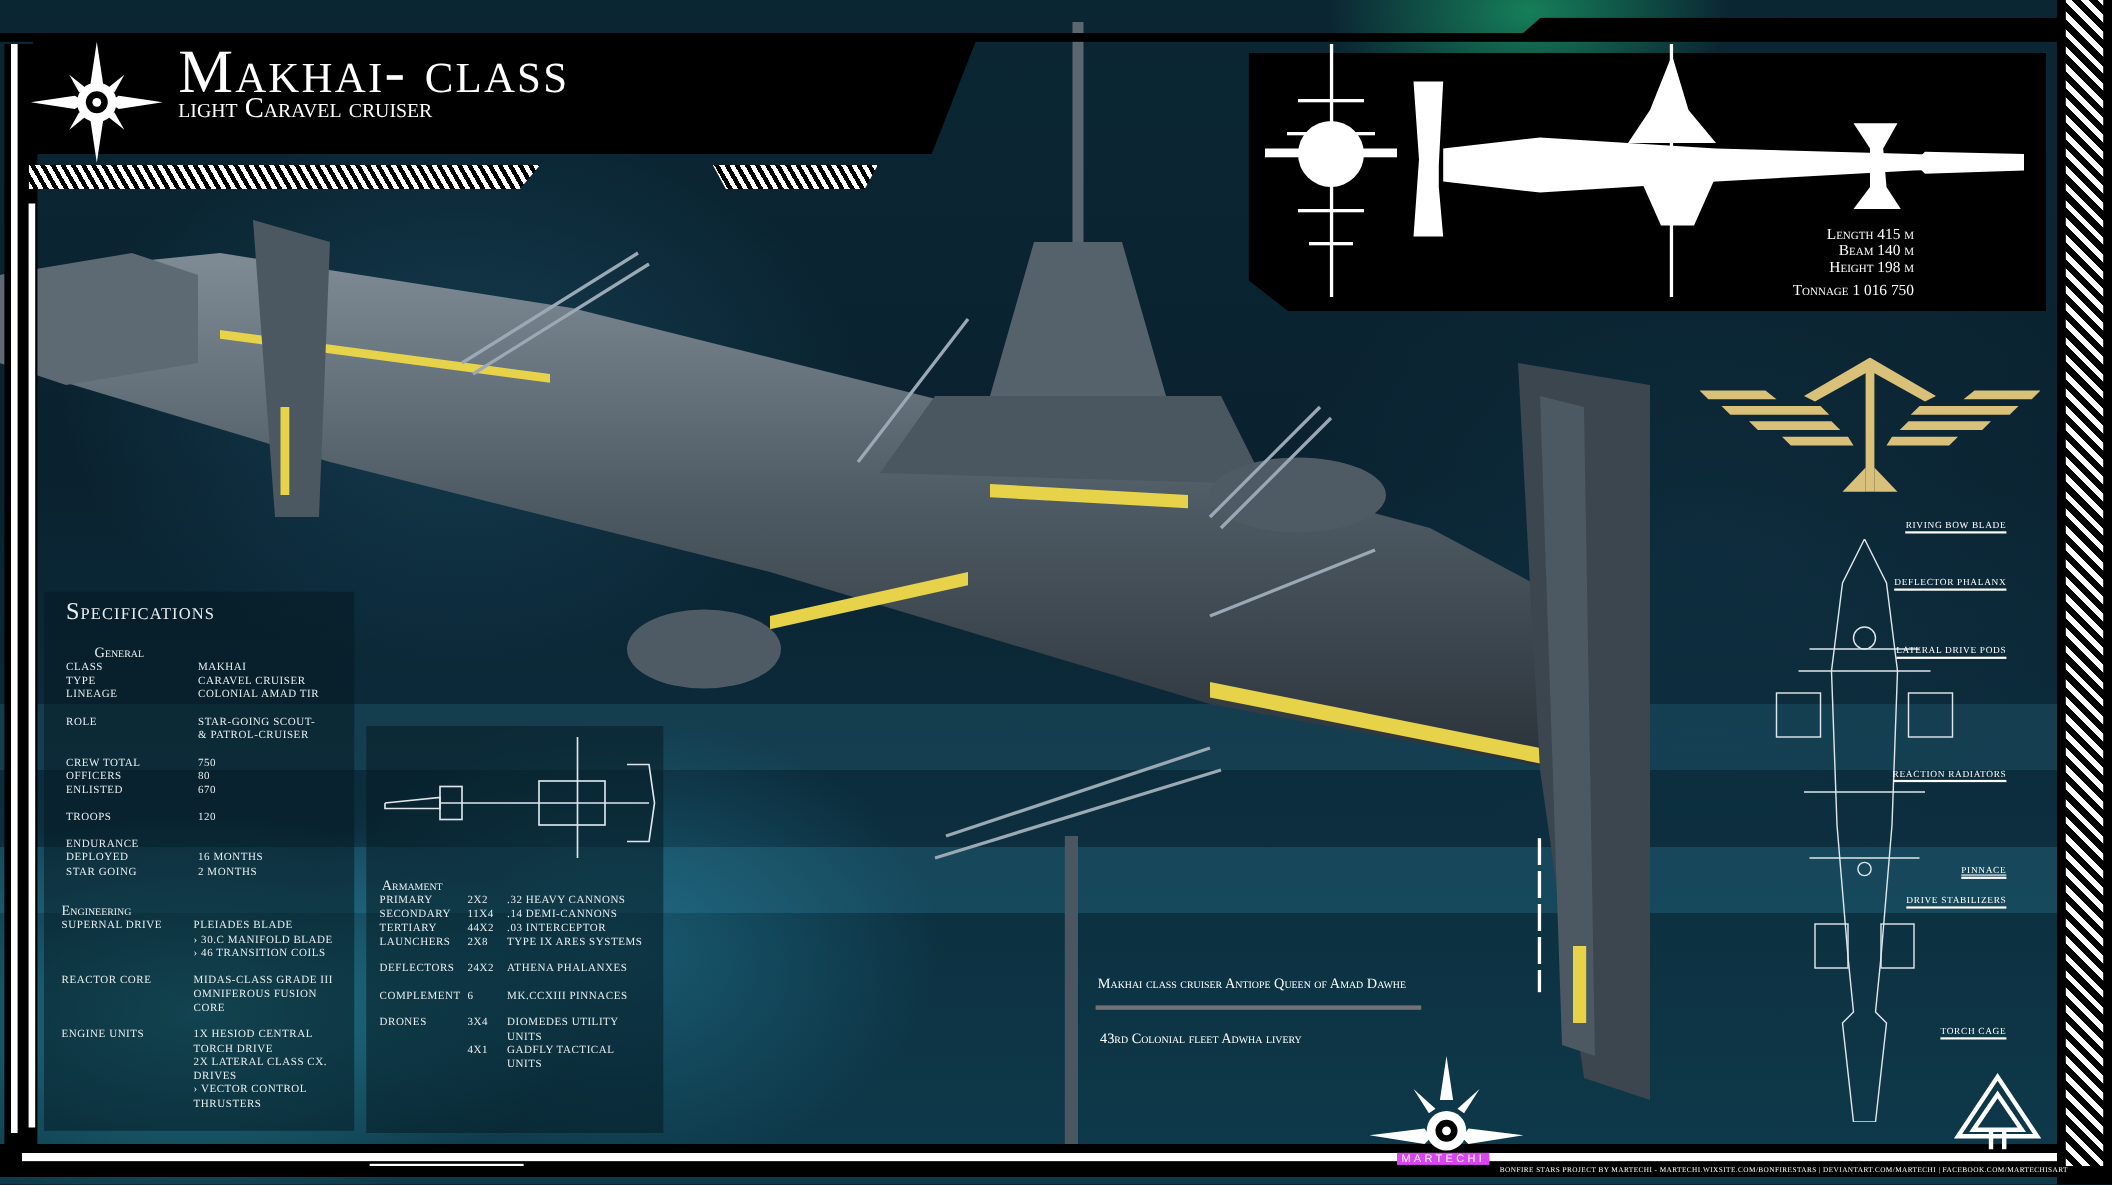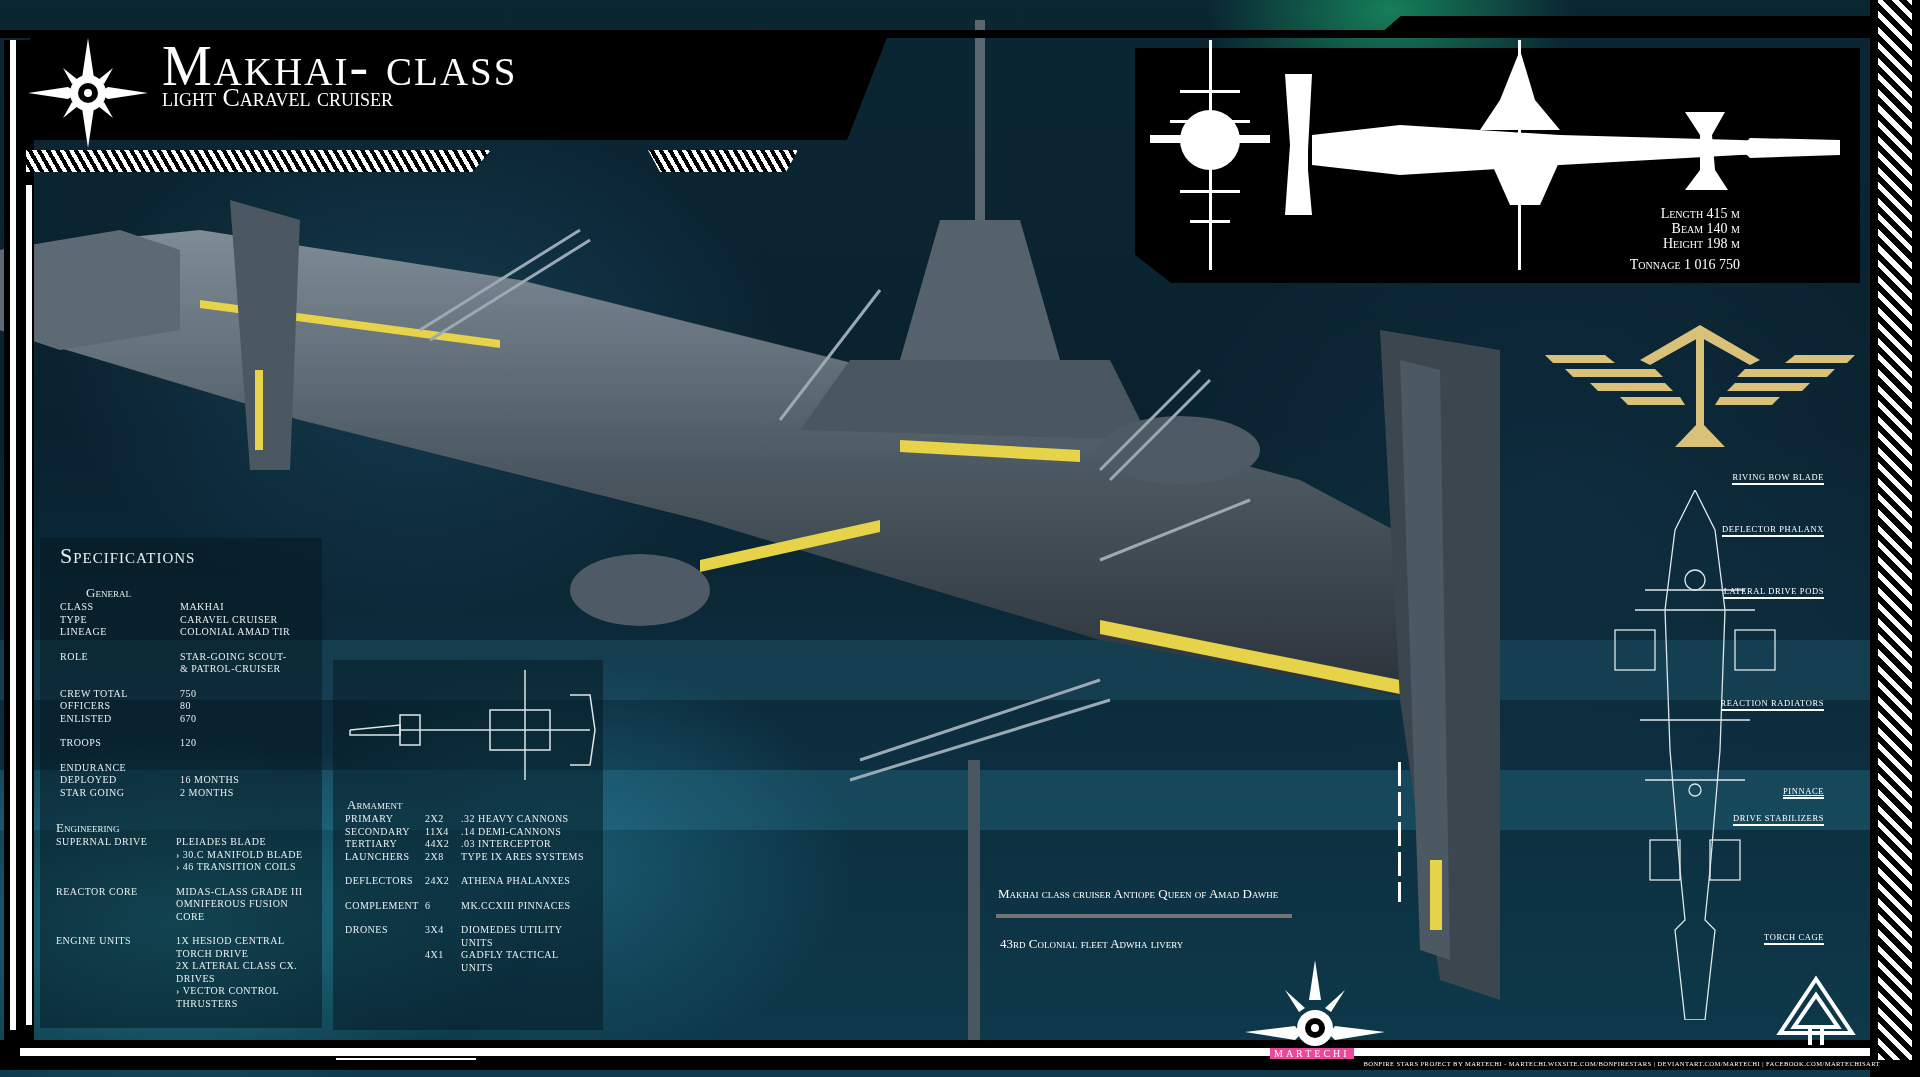--- a/index.html
+++ b/index.html
@@ -33,21 +33,21 @@
   .row .v{flex:1}
   .gap{height:12px}
   .arm .row .k{width:80px}
   .arm .row .n{width:36px;flex:none}
   .dims{position:absolute;right:180px;top:206px;text-align:right;font-size:14px;line-height:15px;font-variant:small-caps;font-family:"Liberation Serif",serif;color:#fff}
   .callout{position:absolute;right:96px;font-size:8.5px;letter-spacing:.6px;text-transform:uppercase;color:#fff;border-bottom:2px solid #fff;padding-bottom:1px;text-align:right;font-family:"Liberation Serif",serif}
   .caption{position:absolute;left:996px;top:886px;font-size:13px;font-variant:small-caps;font-family:"Liberation Serif",serif;color:#fff}
   .caption .l1{border-bottom:4px solid #737373;padding:0 14px 12px 2px}
   .caption .l2{padding-left:4px;margin-top:18px}
   .credits{position:absolute;right:40px;top:1060px;font-size:6.6px;letter-spacing:.4px;text-transform:uppercase;color:#fff;font-family:"Liberation Serif",serif}
-  .martechi{position:absolute;left:1270px;top:1048px;font-size:10px;letter-spacing:3px;color:#fff;background:#ec4899;padding:0 4px;font-family:Liberation Serif, serif}
+  .martechi{position:absolute;left:1270px;top:1048px;font-size:10px;letter-spacing:3px;color:#fff;background:#d946ef;padding:0 4px;font-family:Liberation Sans, sans-serif}
 </style>
 </head>
 <body>
 
 <div class="bg"></div>
 <div class="band" style="top:640px;height:60px"></div>
 <div class="band" style="top:770px;height:60px;background:rgba(60,160,190,.22)"></div>
 
 <svg class="abs" style="left:0;top:0" width="1920" height="1077">
   <defs>

